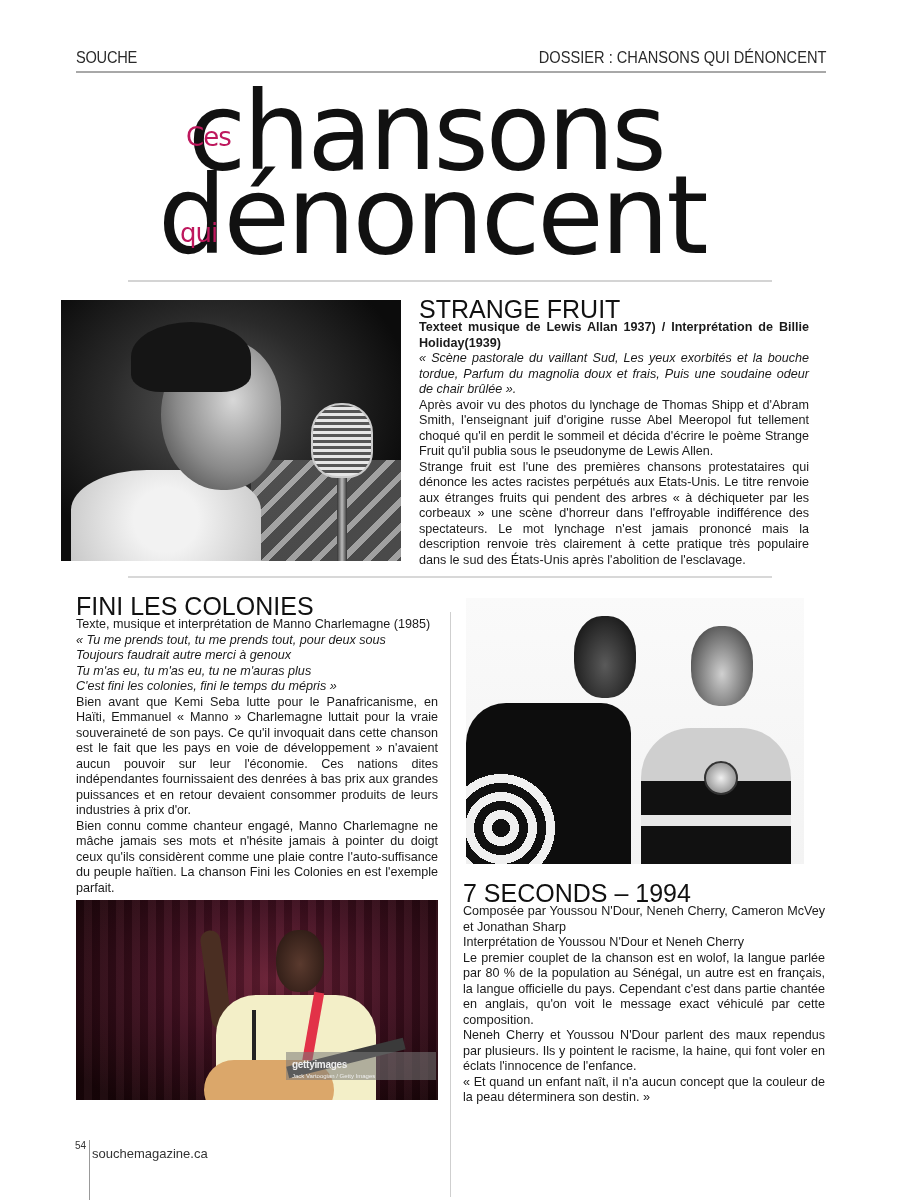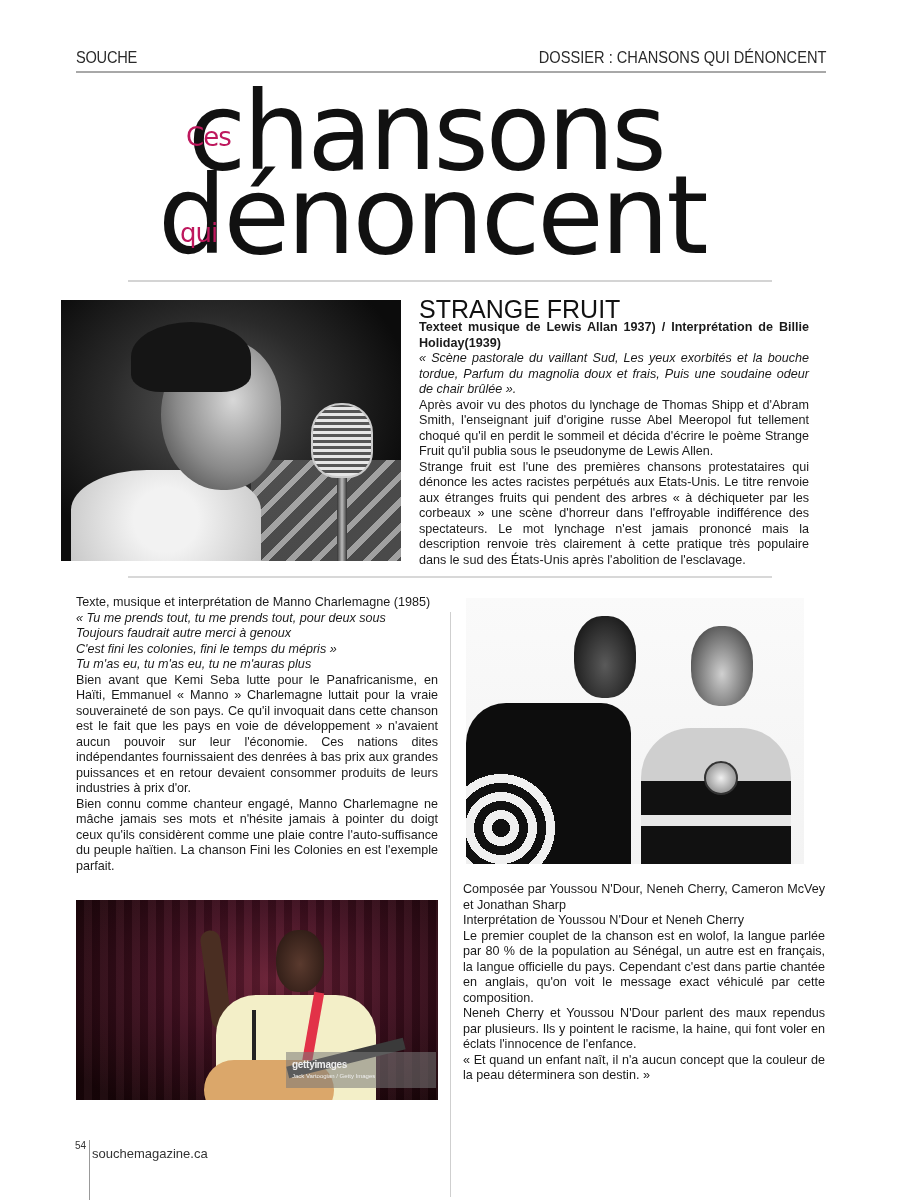--- a/index.html
+++ b/index.html
@@ -39,21 +39,21 @@
 
   .photo-manno { left: 76px; top: 900px; width: 362px; height: 200px; background: radial-gradient(ellipse at 55% 40%, #6a1f35 0%, #3f0f1f 45%, #1a0509 90%); }
   .photo-manno .curtain { position: absolute; inset: 0; background: repeating-linear-gradient(90deg, rgba(0,0,0,.18) 0 8px, rgba(255,255,255,.03) 8px 16px); }
   .photo-manno .shirt { position: absolute; left: 140px; top: 95px; width: 160px; height: 110px; background: #f3efc8; border-radius: 40px 40px 0 0; }
   .photo-manno .head { position: absolute; left: 200px; top: 30px; width: 48px; height: 62px; border-radius: 45%; background: radial-gradient(ellipse at 50% 55%, #5a3a2e 0%, #2c1a14 85%); }
   .photo-manno .arm { position: absolute; left: 130px; top: 30px; width: 20px; height: 100px; background: #4a2e22; border-radius: 10px; transform: rotate(-8deg); }
   .photo-manno .strap { position: absolute; left: 232px; top: 92px; width: 10px; height: 72px; background: #e23248; transform: rotate(10deg); }
   .photo-manno .guitar { position: absolute; left: 128px; top: 160px; width: 130px; height: 60px; border-radius: 40px; background: #dba76a; }
   .photo-manno .neck { position: absolute; left: 210px; top: 152px; width: 120px; height: 12px; background: #3a3a3a; transform: rotate(-14deg); }
   .photo-manno .stand { position: absolute; left: 176px; top: 110px; width: 4px; height: 90px; background: #222; }
-  .watermark { position: absolute; left: 210px; top: 152px; width: 150px; height: 36px; background: rgba(120,120,120,.55); padding: 2px 6px; color: #eee; }
+  .watermark { position: absolute; left: 210px; top: 152px; width: 150px; height: 28px; background: rgba(120,120,120,.55); padding: 2px 6px; color: #eee; }
   .wm-brand { font-size: 10px; font-weight: bold; letter-spacing: -0.3px; }
   .wm-credit { font-size: 6px; display: block; margin-top: 1px; }
 
   .section { position: absolute; font-size: 12.6px; line-height: 15.5px; color: #1a1a1a; }
   .section h2 { font-weight: normal; font-size: 25px; line-height: 22px; letter-spacing: 0; color: #111; }
   .section p { text-align: justify; }
   .section .bold { font-weight: bold; }
   .section .ital { font-style: italic; }
 
   .sec-strange { left: 419px; top: 298px; width: 390px; }
@@ -103,26 +103,27 @@
   <p class="bold">Texteet musique de Lewis Allan 1937) / Interprétation de Billie Holiday(1939)</p>
   <p class="ital">« Scène pastorale du vaillant Sud, Les yeux exorbités et la bouche tordue, Parfum du magnolia doux et frais, Puis une soudaine odeur de chair brûlée ».</p>
   <p>Après avoir vu des photos du lynchage de Thomas Shipp et d'Abram Smith, l'enseignant juif d'origine russe Abel Meeropol fut tellement choqué qu'il en perdit le sommeil et décida d'écrire le poème Strange Fruit qu'il publia sous le pseudonyme de Lewis Allen.</p>
   <p>Strange fruit est l'une des premières chansons protestataires qui dénonce les actes racistes perpétués aux Etats-Unis. Le titre renvoie aux étranges fruits qui pendent des arbres « à déchiqueter par les corbeaux » une scène d'horreur dans l'effroyable indifférence des spectateurs. Le mot lynchage n'est jamais prononcé mais la description renvoie très clairement à cette pratique très populaire dans le sud des États-Unis après l'abolition de l'esclavage.</p>
 </div>
 
 <div class="mid-rule"></div>
 <div class="col-divider"></div>
 
 <div class="section sec-fini">
+  <h2>FINI LES COLONIES</h2>
   <p>Texte, musique et interprétation de Manno Charlemagne (1985)</p>
   <div class="lyrics">
     <p>« Tu me prends tout, tu me prends tout, pour deux sous</p>
     <p>Toujours faudrait autre merci à genoux</p>
+    <p>Tu m'as eu, tu m'as eu, tu ne m'auras plus</p>
     <p>C'est fini les colonies, fini le temps du mépris »</p>
-    <p>Tu m'as eu, tu m'as eu, tu ne m'auras plus</p>
   </div>
   <p>Bien avant que Kemi Seba lutte pour le Panafricanisme, en Haïti, Emmanuel « Manno » Charlemagne luttait pour la vraie souveraineté de son pays. Ce qu'il invoquait dans cette chanson est le fait que les pays en voie de développement » n'avaient aucun pouvoir sur leur l'économie. Ces nations dites indépendantes fournissaient des denrées à bas prix aux grandes puissances et en retour devaient consommer produits de leurs industries à prix d'or.</p>
   <p>Bien connu comme chanteur engagé, Manno Charlemagne ne mâche jamais ses mots et n'hésite jamais à pointer du doigt ceux qu'ils considèrent comme une plaie contre l'auto-suffisance du peuple haïtien. La chanson Fini les Colonies en est l'exemple parfait.</p>
 </div>
 
 <div class="photo photo-duo">
   <div class="man-body"></div>
   <div class="spiral"></div>
   <div class="man-head"></div>
   <div class="woman-body"></div>
@@ -139,20 +140,21 @@
   <div class="stand"></div>
   <div class="guitar"></div>
   <div class="neck"></div>
   <div class="watermark">
     <span class="wm-brand">gettyimages</span>
     <span class="wm-credit">Jack Vartoogian / Getty Images</span>
   </div>
 </div>
 
 <div class="section sec-seven">
+  <h2>7 SECONDS – 1994</h2>
   <p>Composée par Youssou N'Dour, Neneh Cherry, Cameron McVey et Jonathan Sharp</p>
   <p>Interprétation de Youssou N'Dour et Neneh Cherry</p>
   <p>Le premier couplet de la chanson est en wolof, la langue parlée par 80 % de la population au Sénégal, un autre est en français, la langue officielle du pays. Cependant c'est dans partie chantée en anglais, qu'on voit le message exact véhiculé par cette composition.</p>
   <p>Neneh Cherry et Youssou N'Dour parlent des maux rependus par plusieurs. Ils y pointent le racisme, la haine, qui font voler en éclats l'innocence de l'enfance.</p>
   <p>« Et quand un enfant naît, il n'a aucun concept que la couleur de la peau déterminera son destin. »</p>
 </div>
 
 <div class="footer">
   <span class="footer-page">54</span>
   <span class="footer-bar"></span>

